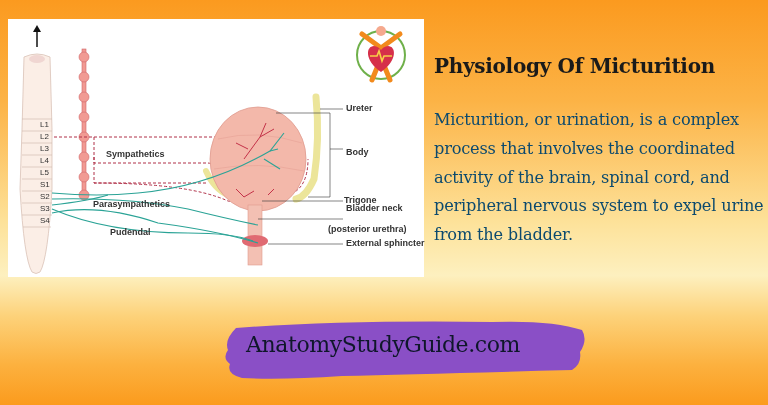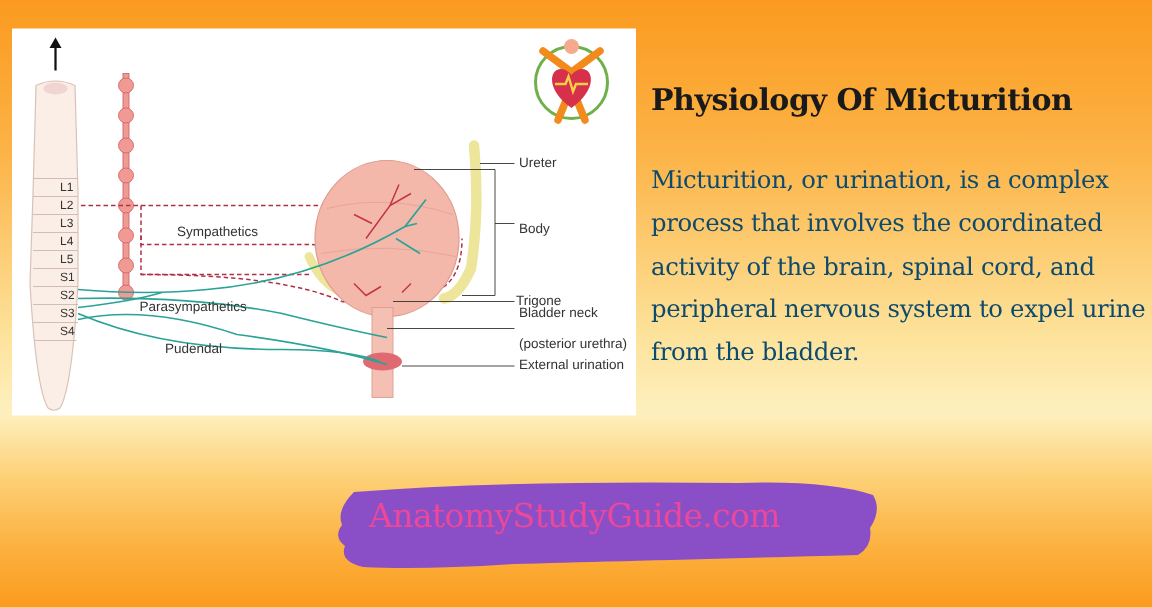--- a/index.html
+++ b/index.html
@@ -4,22 +4,22 @@
 <style>
   html,body{margin:0;padding:0;}
   body{width:768px;height:405px;overflow:hidden;position:relative;
     background:linear-gradient(180deg,#fb9a1f 0%,#fcb346 25%,#fde29a 55%,#fdf0bf 68%,#fdd27a 78%,#fcb13f 90%,#fb9b1d 100%);
     font-family:"Liberation Serif",serif;}
   .panel{position:absolute;left:8px;top:19px;width:416px;height:258px;background:#fff;}
   .title{position:absolute;left:434px;top:20px;font-family:"DejaVu Serif",serif;font-size:20px;font-weight:bold;color:#1a1a1a;letter-spacing:-0.3px;margin-top:34px;}
   .body{position:absolute;left:434px;top:106px;width:330px;font-family:"DejaVu Serif",serif;font-size:16.2px;line-height:28.8px;color:#0c4a6e;letter-spacing:-0.2px;}
   .brand-wrap{position:absolute;left:222px;top:318px;width:368px;height:64px;}
   .brand-wrap svg{position:absolute;left:0;top:0;}
-  .brand{position:absolute;left:24px;top:14px;font-family:"DejaVu Serif",serif;font-size:22px;color:#ec4899;letter-spacing:-0.4px;white-space:nowrap;text-align:center;}
-  .lbl{position:absolute;font-family:"Liberation Sans",sans-serif;font-size:9px;color:#333;white-space:nowrap;}
+  .brand{position:absolute;left:24px;top:14px;font-family:"DejaVu Serif",serif;font-size:22px;color:#0f172a;letter-spacing:-0.4px;white-space:nowrap;text-align:center;}
+  .lbl{position:absolute;font-family:"Liberation Sans",sans-serif;font-size:9px;color:#333;white-space:nowrap;font-weight:bold;}
 </style>
 </head>
 <body>
 
 <div class="panel">
   <svg width="416" height="258" viewBox="0 0 416 258">
 
     <g>
       <line x1="29" y1="28" x2="29" y2="10" stroke="#111" stroke-width="1.5"></line>
       <polygon points="25,13 29,6 33,13" fill="#111"></polygon>
@@ -117,23 +117,23 @@
     <path d="M12,12 L31,26 L50,12" stroke="#f28a1c" stroke-width="5" fill="none" stroke-linecap="round"></path>
     <path d="M22,58 L31,36 L40,58" stroke="#f28a1c" stroke-width="5" fill="none" stroke-linecap="round"></path>
     <path d="M31,50 C14,38 16,24 24,24 C28,24 31,28 31,28 C31,28 34,24 38,24 C46,24 48,38 31,50 Z" fill="#d6304a"></path>
     <path d="M20,34 L27,34 L29,29 L32,39 L34,34 L42,34" stroke="#f8d048" stroke-width="1.6" fill="none"></path>
   </svg>
 
   <span class="lbl" style="left:338px;top:84px">Ureter</span>
   <span class="lbl" style="left:338px;top:128px">Body</span>
   <span class="lbl" style="left:336px;top:176px">Trigone</span>
   <span class="lbl" style="left:338px;top:184px">Bladder neck</span>
-  <span class="lbl" style="left:338px;top:205px">(posterior urethra)</span>
-  <span class="lbl" style="left:338px;top:219px">External urination</span>
-  <span class="lbl" style="left:110px;top:130px">Sympathetics</span>
+  <span class="lbl" style="left:320px;top:205px">(posterior urethra)</span>
+  <span class="lbl" style="left:338px;top:219px">External sphincter</span>
+  <span class="lbl" style="left:98px;top:130px">Sympathetics</span>
   <span class="lbl" style="left:85px;top:180px">Parasympathetics</span>
   <span class="lbl" style="left:102px;top:208px">Pudendal</span>
 </div>
 
 <div class="title">Physiology Of Micturition</div>
 <div class="body">Micturition, or urination, is a complex process that involves the coordinated activity of the brain, spinal cord, and peripheral nervous system to expel urine from the bladder.</div>
 
 <div class="brand-wrap">
   <svg width="368" height="64" viewBox="0 0 368 64">
     <path d="M14,10 Q120,2 270,4 Q330,2 360,12 Q366,22 358,34 Q360,46 350,52 Q200,56 120,58 Q60,62 20,60 Q4,56 8,46 Q0,40 6,32 Q2,22 14,10 Z" fill="#8a4fc6"></path>

